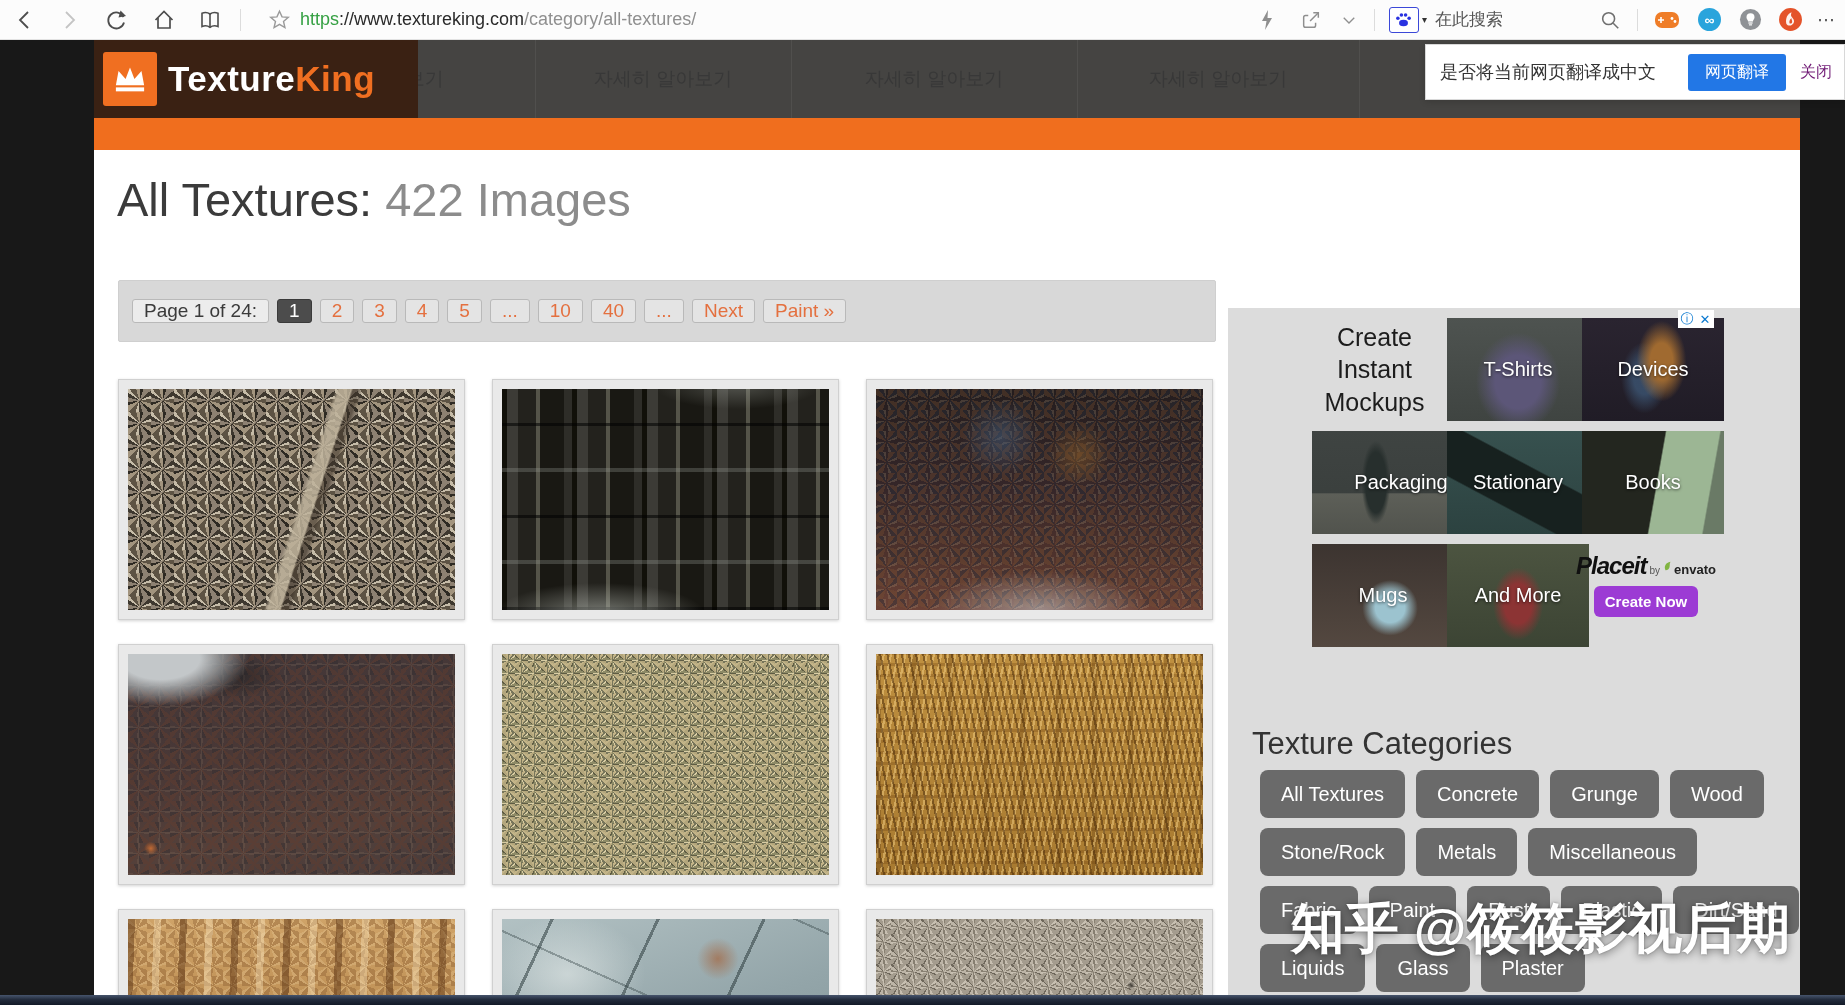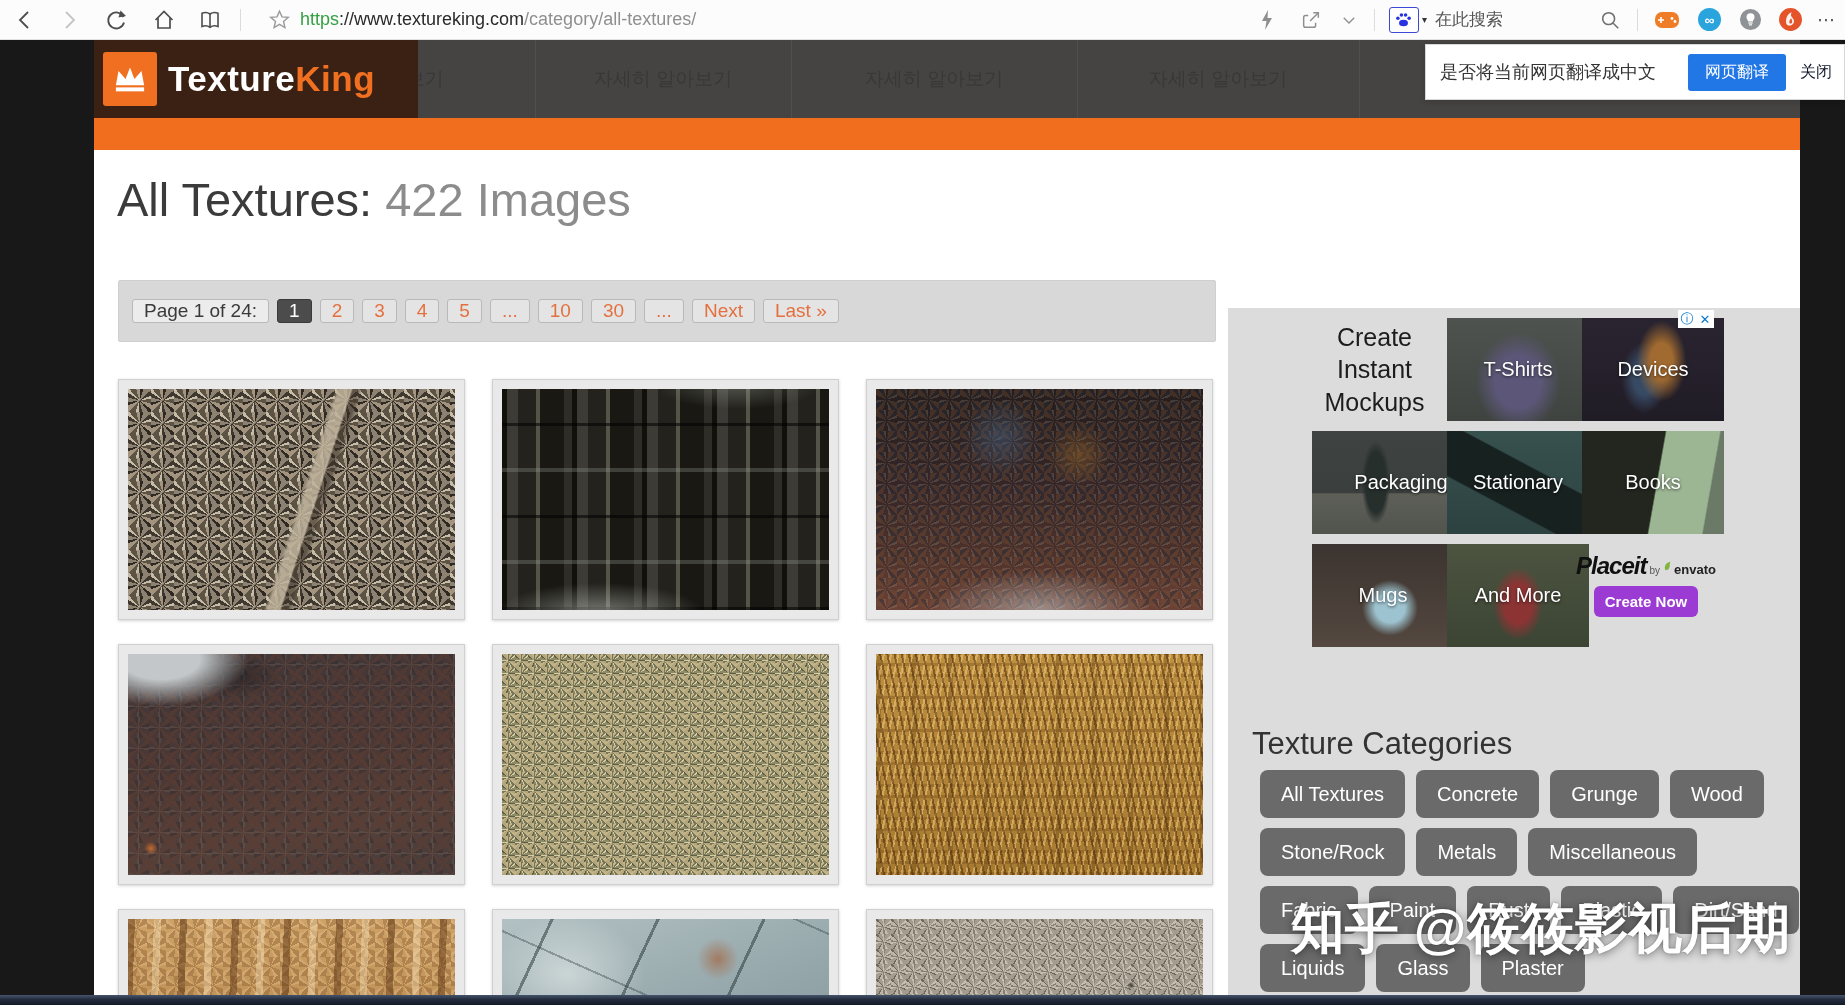--- a/index.html
+++ b/index.html
@@ -200,21 +200,21 @@
   .translate-popup {
     position:absolute; left:1425px; top:44px; width:420px; height:56px;
     background:#fff; border:1px solid #d8d8d8; box-shadow:0 2px 6px rgba(0,0,0,.15);
     display:flex; align-items:center; z-index:40;
   }
   .tp-msg { font-size:18px; color:#333; margin-left:14px; margin-right:auto; white-space:nowrap; }
   .tp-btn {
     background:#2277e6; color:#fff; border:none; border-radius:3px;
     font-size:16px; padding:8px 17px; cursor:pointer; white-space:nowrap;
   }
-  .tp-close { font-size:16px; color:#0f172a; margin:0 12px 0 14px; cursor:pointer; white-space:nowrap; }
+  .tp-close { font-size:16px; color:#701a75; margin:0 12px 0 14px; cursor:pointer; white-space:nowrap; }
 
   .watermark {
     position:absolute; left:1268px; top:893px; width:545px; z-index:50;
     font-size:54px; font-weight:700; color:#ffffff; text-align:center; white-space:nowrap;
     text-shadow:0 2px 8px rgba(0,0,0,.45), 0 0 2px rgba(0,0,0,.35);
     pointer-events:none;
   }
   .bottom-strip {
     position:absolute; left:0; top:995px; width:1845px; height:10px;
     background:linear-gradient(180deg,#46546c 0%, #232c3d 45%, #131a28 100%);
@@ -371,24 +371,24 @@
 
   <div class="pagination">
     <span class="pg-box pg-label">Page 1 of 24:</span>
     <span class="pg-box pg-current">1</span>
     <a class="pg-box pg-link">2</a>
     <a class="pg-box pg-link">3</a>
     <a class="pg-box pg-link">4</a>
     <a class="pg-box pg-link">5</a>
     <a class="pg-box pg-link">...</a>
     <a class="pg-box pg-link">10</a>
-    <a class="pg-box pg-link">30</a>
+    <a class="pg-box pg-link">40</a>
     <a class="pg-box pg-link">...</a>
     <a class="pg-box pg-link">Next</a>
-    <a class="pg-box pg-link">Last »</a>
+    <a class="pg-box pg-link">Paint »</a>
   </div>
 
   <div class="thumb" style="left:24px;top:229px">
       <div class="tex t1" title="Burnt debris and ash rubble"></div>
     </div>
   <div class="thumb" style="left:398px;top:229px">
       <div class="tex t2" title="Charred burnt wood"></div>
     </div>
   <div class="thumb" style="left:772px;top:229px">
       <div class="tex t3" title="Dark rusted grunge metal"></div>

